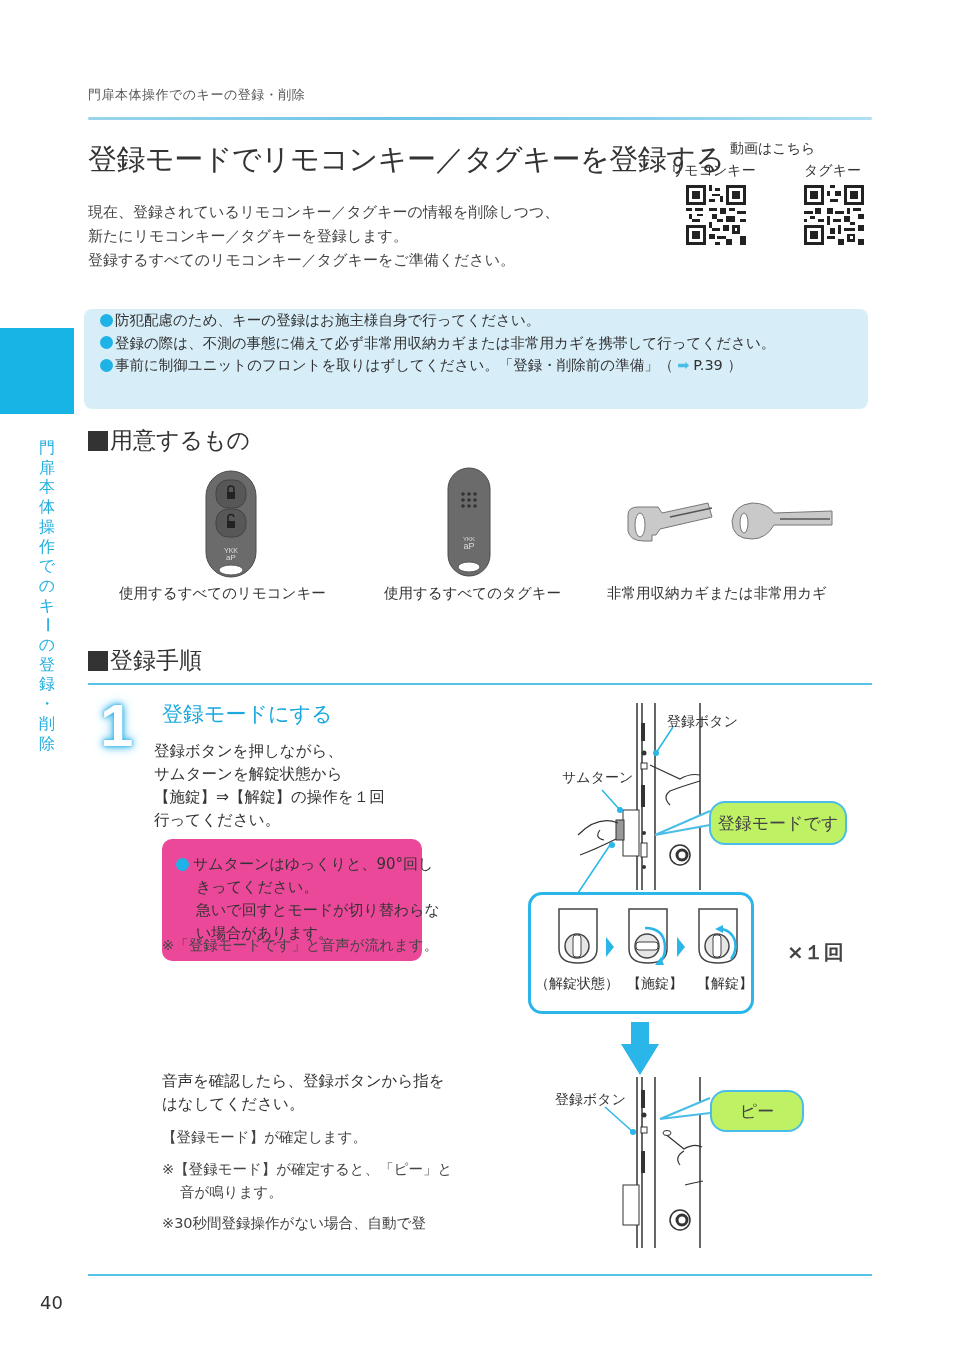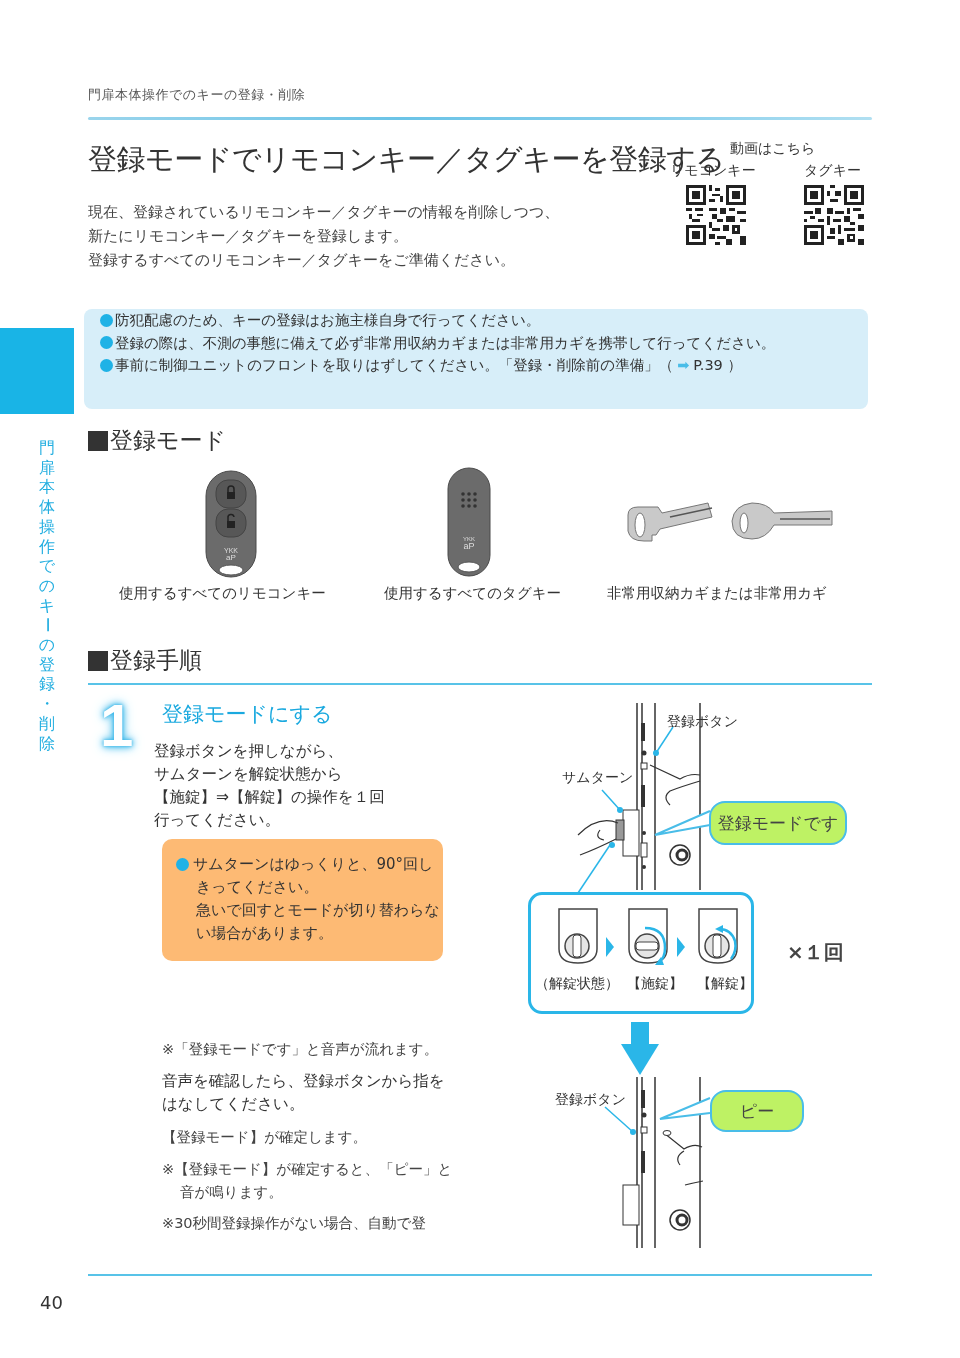--- a/index.html
+++ b/index.html
@@ -59,26 +59,26 @@
   .rule { left: 88px; width: 784px; height: 2px; background: #58c3e8; }
   .rule.top { top: 683px; }
   .rule.bottom { top: 1274px; }
 
   .step-num { left: 100px; top: 693px; font-size: 60px; font-weight: bold; color: #fff; line-height: 66px;
     text-shadow: 0 0 3px #3ab7ea, 0 0 6px #3ab7ea, 0 0 10px #7fd2f2, 0 0 14px #a8e0f6; font-family: "Liberation Sans", sans-serif; }
   .step-title { left: 162px; top: 700px; font-size: 21px; color: #1aa9df; white-space: nowrap; }
   .step-body { left: 154px; top: 740px; font-size: 15.5px; line-height: 23px; color: #333; }
   .step-body div { white-space: nowrap; }
 
-  .hint-box { left: 162px; top: 839px; width: 281px; height: 122px; background: #fdba74; border-radius: 10px; padding: 14px 0 0 14px; }
+  .hint-box { left: 162px; top: 839px; width: 260px; height: 122px; background: #ec4899; border-radius: 10px; padding: 14px 0 0 14px; }
   .hint-box .line { font-size: 15px; line-height: 23px; color: #333; white-space: nowrap; }
   .hint-box .indent { padding-left: 20px; }
 
   .note { font-size: 14.5px; color: #444; white-space: nowrap; }
-  .note1 { left: 162px; top: 1040px; }
+  .note1 { left: 162px; top: 936px; }
 
   .after { left: 162px; top: 1070px; font-size: 15.5px; line-height: 23px; color: #333; }
   .after div { white-space: nowrap; }
   .confirm { left: 162px; top: 1128px; font-size: 14.5px; color: #444; white-space: nowrap; }
   .note2 { left: 162px; top: 1158px; font-size: 14.5px; line-height: 23px; color: #444; }
   .note3 { left: 162px; top: 1212px; font-size: 14.5px; line-height: 23px; color: #444; }
   .note2 div, .note3 div { white-space: nowrap; }
   .ind { padding-left: 18px; }
 
   
@@ -229,21 +229,21 @@
   <div class="notice-item">
     <span class="bullet"></span>
     <span>事前に制御ユニットのフロントを取りはずしてください。「登録・削除前の準備」（</span>
     <span class="arrow-ref">➡</span>
     <span>P.39 ）</span>
   </div>
 </div>
 
 <div class="abs section-h sec1">
   <span class="sq"></span>
-  <span>登録モード</span>
+  <span>用意するもの</span>
 </div>
 
 <div class="abs fob remote">
   <svg width="52" height="108" viewBox="0 0 52 108">
     <rect x="1" y="1" width="50" height="106" rx="25" fill="#6b6b6b" stroke="#4a4a4a" stroke-width="1"></rect>
     <rect x="11" y="10" width="30" height="28" rx="12" fill="#575757" stroke="#444" stroke-width="1"></rect>
     <rect x="11" y="39" width="30" height="28" rx="12" fill="#575757" stroke="#444" stroke-width="1"></rect>
     <rect x="22" y="22" width="8" height="7" fill="#222"></rect>
       <path d="M23 22 v-3 a3 3 0 0 1 6 0 v3" stroke="#222" stroke-width="1.5" fill="none"></path>
     <rect x="22" y="51" width="8" height="7" fill="#222"></rect>

